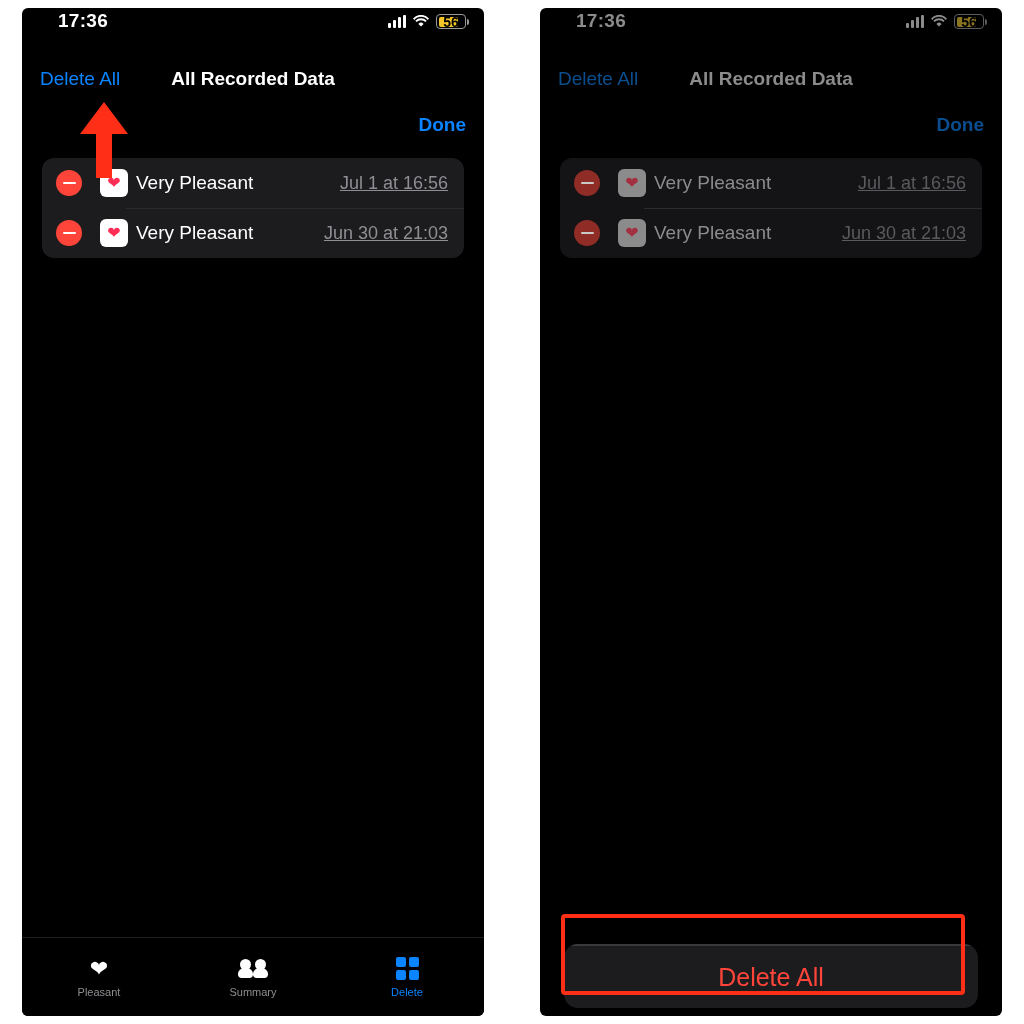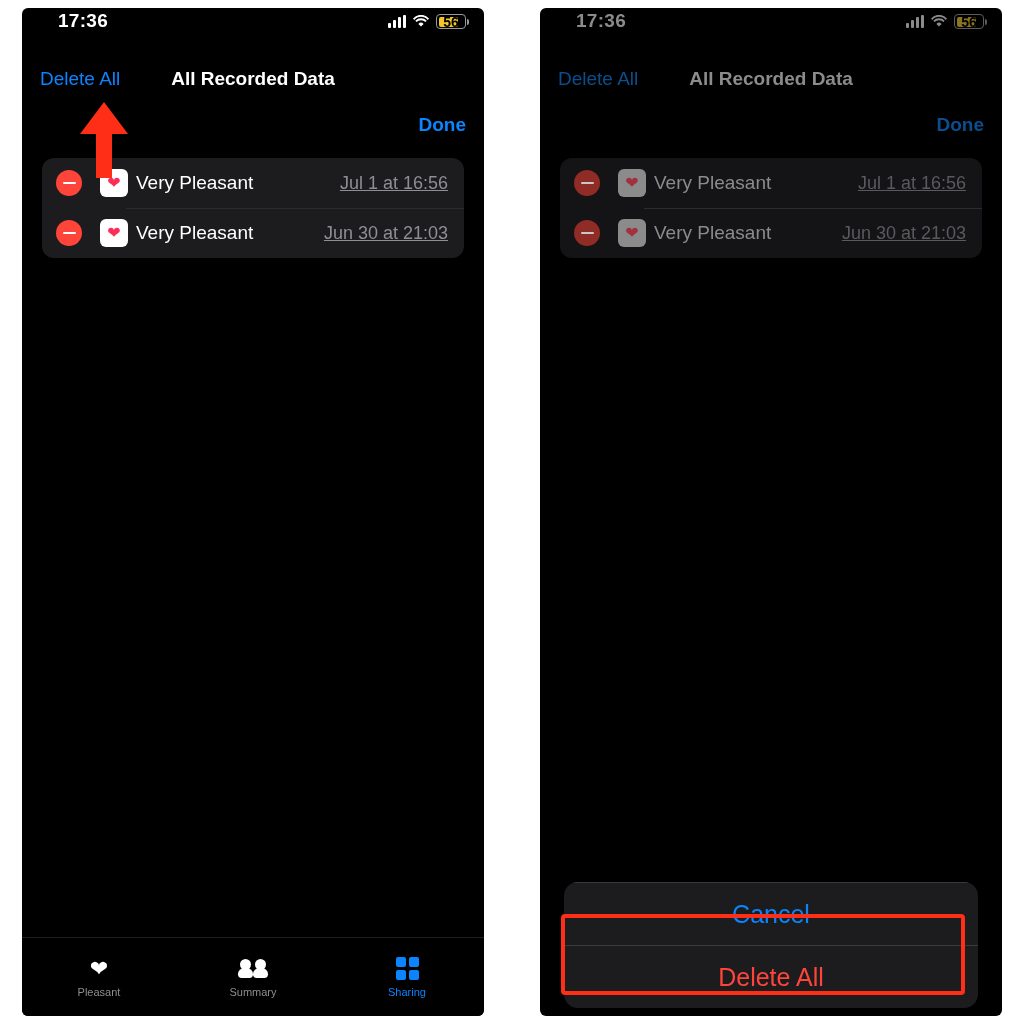--- a/index.html
+++ b/index.html
@@ -409,21 +409,21 @@
       </div>
       <div class="tab active">
         <div class="tab-icon">
           <div class="grid-icon">
               <i></i>
               <i></i>
               <i></i>
               <i></i>
             </div>
         </div>
-        <div class="tab-label">Sharing</div>
+        <div class="tab-label">Delete</div>
       </div>
     </div>
   </div>
 
   <div class="phone dimmed" id="phone-right">
 
     <div class="statusbar">
       <div class="status-time">17:36</div>
       <div class="status-right">
         <div class="bars">
@@ -464,21 +464,20 @@
             <span></span>
           </div>
         <div class="heart-tile">❤</div>
         <div class="row-label">Very Pleasant</div>
         <div class="row-date">Jun 30 at 21:03</div>
       </div>
     </div>
 
     <div class="sheet">
       <div class="sheet-sep"></div>
-      <div class="sheet-btn cancel">Cancel</div>
       <div class="sheet-sep"></div>
       <div class="sheet-btn destructive">Delete All</div>
     </div>
   </div>
 
   <svg class="arrow" viewBox="0 0 54 78">
     <path d="M19 78 L19 34 L3 34 L27 2 L51 34 L35 34 L35 78 Z" fill="#ff2f17"></path>
   </svg>
   <div class="highlight-box"></div>
 

